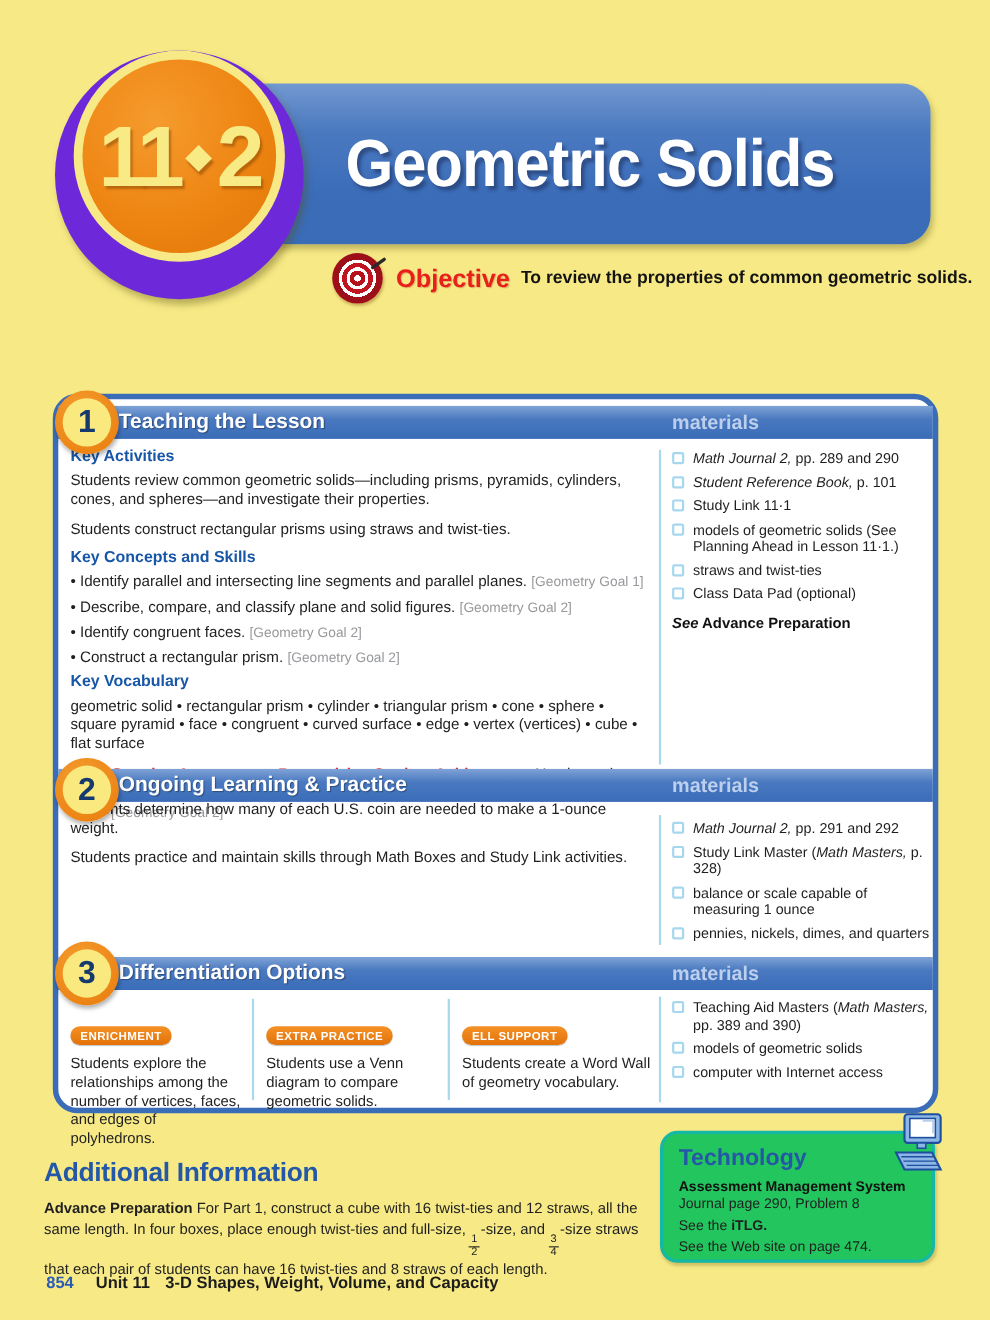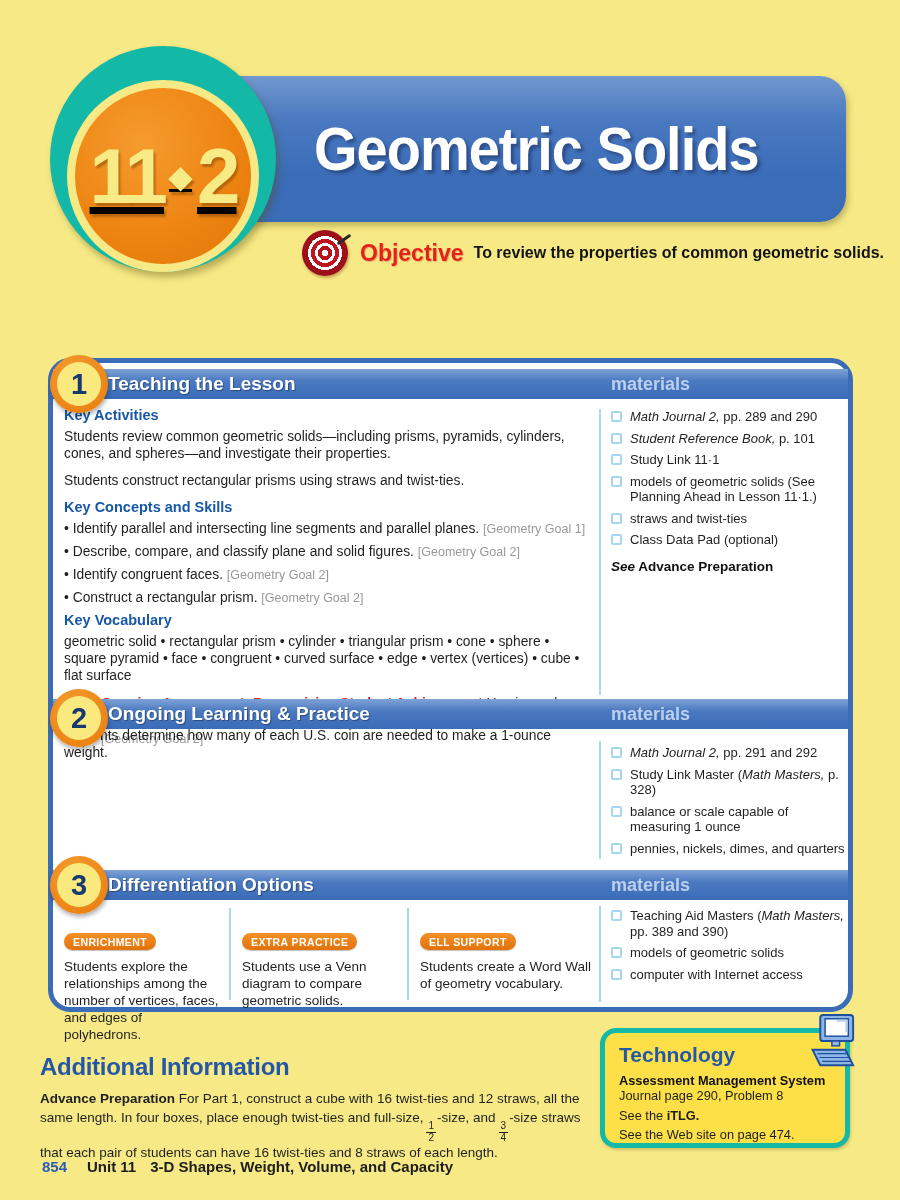--- a/index.html
+++ b/index.html
@@ -7,22 +7,22 @@
   .page { position:relative; width:900px; height:1200px; background:#f7ea86; overflow:hidden; margin:0 auto; }
 
   
   .banner { position:absolute; left:192px; top:76px; width:654px; height:146px;
     background:linear-gradient(180deg,#7298cf 0%,#4a79c0 30%,#3a6cb8 70%);
     border-radius:26px; box-shadow:2px 4px 6px rgba(90,80,20,.35); }
   .banner-title { position:absolute; left:122px; top:0; line-height:146px;
     font-size:56px; font-weight:800; letter-spacing:-1px; color:#fff;
     text-shadow:3px 3px 3px rgba(25,40,80,.5); transform:scaleY(1.08); transform-origin:center; }
   .lesson-badge { position:absolute; left:50px; top:46px; width:226px; height:226px;
-    border-radius:50%; background:#14b8a6; display:flex; align-items:flex-end; justify-content:center;
-    box-shadow:3px 5px 7px rgba(90,80,20,.4);text-decoration:underline; }
+    border-radius:50%; background:#6d28d9; display:flex; align-items:flex-start; justify-content:center;
+    box-shadow:3px 5px 7px rgba(90,80,20,.4); }
   .lesson-badge .ring { width:192px; height:192px; border-radius:50%; background:#f7ea86;
     display:flex; align-items:center; justify-content:center; }
   .lesson-badge .core { width:176px; height:176px; border-radius:50%;
     background:radial-gradient(circle at 38% 32%,#f59b2e 0%,#ee8512 55%,#e07607 100%);
     display:flex; align-items:center; justify-content:center;
     color:#f8ea84; font-weight:800; font-size:78px; letter-spacing:-4px;
     text-shadow:2px 3px 2px rgba(120,60,0,.45); }
   .lesson-badge .sep { font-size:30px; margin:0 5px; letter-spacing:0; }
 
   .objective-row { position:absolute; left:302px; top:226px; height:54px; display:flex; align-items:center; }
@@ -108,21 +108,21 @@
   .add-info { position:absolute; left:40px; top:1026px; width:556px; }
   .add-h { color:#2458a6; font-size:24px; font-weight:800; letter-spacing:-.3px;margin-top:27px; }
   .add-p { margin-top:8px; font-size:13.5px; line-height:19px; color:#1f1f1f; }
   .add-label { font-weight:bold; }
   .frac { display:inline-flex; flex-direction:column; align-items:center; font-size:10px;
     line-height:1.05; vertical-align:-7px; margin:0 1px 0 3px; }
   .frac .num { border-bottom:1px solid #1f1f1f; padding:0 2px; }
 
   
   .tech-box { position:absolute; left:600px; top:1028px; width:250px; height:120px;
-    background:#fde047; border:5px solid #14b8a6; border-radius:16px; padding:10px 14px;
+    background:#22c55e; border:3px solid #14b8a6; border-radius:16px; padding:10px 14px;
     box-shadow:1px 2px 3px rgba(120,100,20,.3); }
   .tech-h { color:#2458a6; font-size:21px; font-weight:800; margin-bottom:6px; }
   .tech-l1 { font-size:12.8px; font-weight:bold; color:#111; }
   .tech-l2 { font-size:12.8px; color:#1f1f1f; margin-bottom:5px; }
   .tech-l3 { font-size:12.8px; color:#1f1f1f; margin-bottom:4px; }
   .tech-l3 b { font-weight:800; }
   .tech-l4 { font-size:12.8px; color:#1f1f1f; }
   .computer-icon { position:absolute; right:-12px; top:-20px; width:58px; height:58px; }
 
   
@@ -228,20 +228,21 @@
     <div class="bar bar2">
       <span class="bar-title">Ongoing Learning &amp; Practice</span>
       <span class="mats-label">materials</span>
     </div>
     <div class="num-badge nb2">
       <div class="nb-in">2</div>
     </div>
 
     <div class="sec2-main">
       <p class="bodyp">Students determine how many of each U.S. coin are needed to make a 1-ounce weight.</p>
+      <p class="bodyp">Students practice and maintain skills through Math Boxes and Study Link activities.</p>
     </div>
 
     <div class="mats m2">
       <ul class="mat-list">
         <li>
             <span class="cb"></span>
             <span class="mat-text"><span></span><span class="it">Math Journal 2,</span><span> pp. 291 and 292</span></span>
           </li>
         <li>
             <span class="cb"></span>

